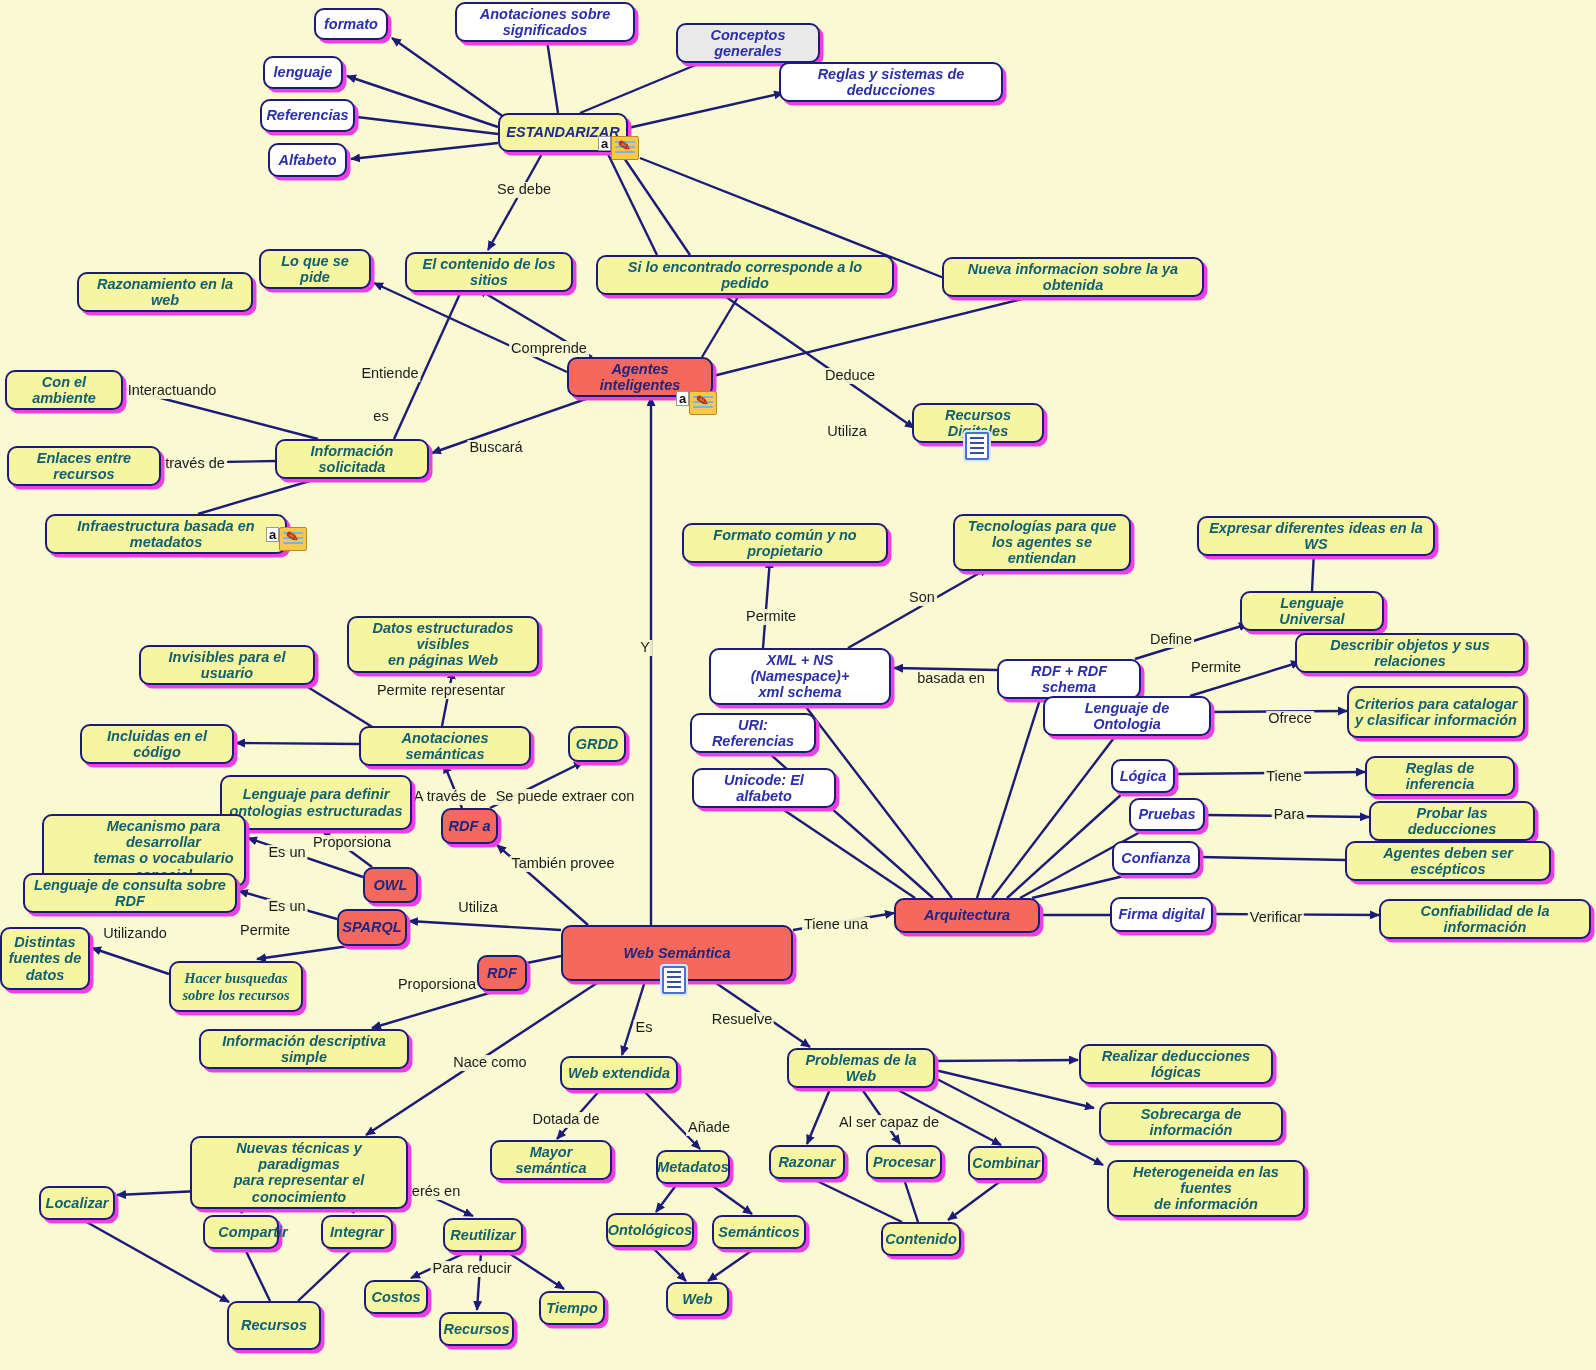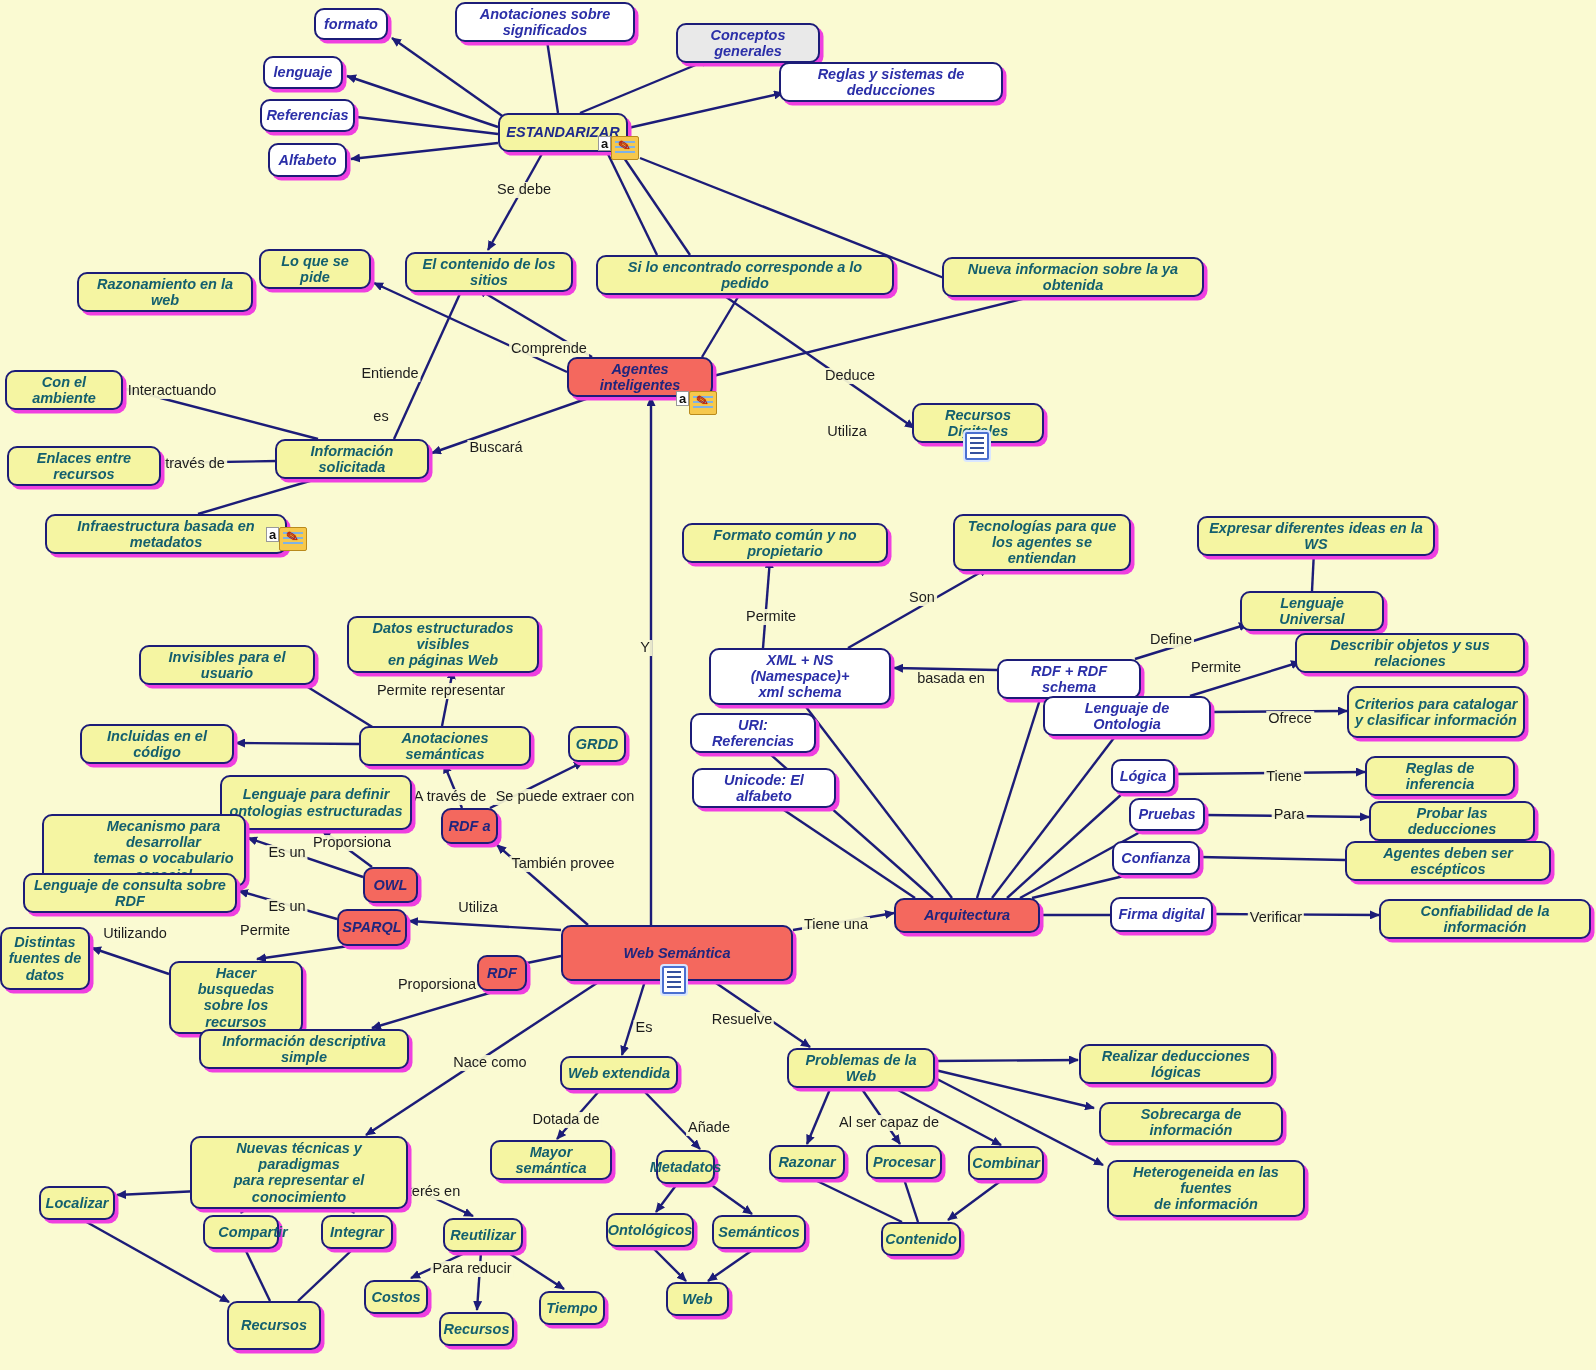--- a/index.html
+++ b/index.html
@@ -238,31 +238,31 @@
 ontologias estructuradas</div>
     <div class="node n-red" style="left: 441px; top: 808px; width: 57px; min-height: 36px;">RDF a</div>
     <div class="node n-yellow" style="left: 42px; top: 814px; width: 204px; min-height: 51px; padding-left: 44px;">Mecanismo para desarrollar
 temas  o vocabulario especial</div>
     <div class="node n-red" style="left: 363px; top: 867px; width: 55px; min-height: 36px;">OWL</div>
     <div class="node n-yellow" style="left: 23px; top: 873px; width: 214px; min-height: 36px;">Lenguaje de consulta sobre RDF</div>
     <div class="node n-red" style="left: 337px; top: 909px; width: 70px; min-height: 37px;">SPARQL</div>
     <div class="node n-yellow" style="left: 0px; top: 927px; width: 90px; min-height: 63px;">Distintas
 fuentes de
 datos</div>
-    <div class="node n-yellow" style="left: 169px; top: 961px; width: 134px; min-height: 51px;">Hacer busquedas
+    <div class="node n-yellow" style="left: 169px; top: 961px; width: 134px; min-height: 51px; font-family: Liberation Serif, serif;">Hacer busquedas
 sobre los recursos</div>
     <div class="node n-red" style="left: 477px; top: 955px; width: 50px; min-height: 36px;">RDF</div>
     <div class="node n-red" style="left: 561px; top: 925px; width: 232px; min-height: 56px;">Web Semántica</div>
     <div class="node n-yellow" style="left: 199px; top: 1029px; width: 210px; min-height: 35px;">Información descriptiva simple</div>
     <div class="node n-yellow" style="left: 560px; top: 1056px; width: 118px; min-height: 34px;">Web extendida</div>
     <div class="node n-yellow" style="left: 787px; top: 1048px; width: 148px; min-height: 34px;">Problemas de la Web</div>
     <div class="node n-yellow" style="left: 1079px; top: 1044px; width: 194px; min-height: 35px;">Realizar deducciones lógicas</div>
     <div class="node n-yellow" style="left: 1099px; top: 1102px; width: 184px; min-height: 34px;">Sobrecarga de información</div>
     <div class="node n-yellow" style="left: 490px; top: 1140px; width: 122px; min-height: 34px;">Mayor semántica</div>
-    <div class="node n-yellow" style="left: 656px; top: 1150px; width: 59px; min-height: 34px;">Metadatos</div>
+    <div class="node n-yellow" style="left: 656px; top: 1150px; width: 74px; min-height: 34px;">Metadatos</div>
     <div class="node n-yellow" style="left: 769px; top: 1145px; width: 76px; min-height: 34px;">Razonar</div>
     <div class="node n-yellow" style="left: 866px; top: 1145px; width: 76px; min-height: 34px;">Procesar</div>
     <div class="node n-yellow" style="left: 968px; top: 1146px; width: 76px; min-height: 34px;">Combinar</div>
     <div class="node n-yellow" style="left: 1107px; top: 1160px; width: 198px; min-height: 50px;">Heterogeneida en las fuentes
 de información</div>
     <div class="node n-yellow" style="left: 190px; top: 1136px; width: 218px; min-height: 53px;">Nuevas técnicas y paradigmas
 para representar el conocimiento</div>
     <div class="node n-yellow" style="left: 39px; top: 1186px; width: 76px; min-height: 34px;">Localizar</div>
     <div class="node n-yellow" style="left: 203px; top: 1215px; width: 76px; min-height: 34px; padding-left: 29px;">Compartir</div>
     <div class="node n-yellow" style="left: 321px; top: 1215px; width: 72px; min-height: 34px;">Integrar</div>

